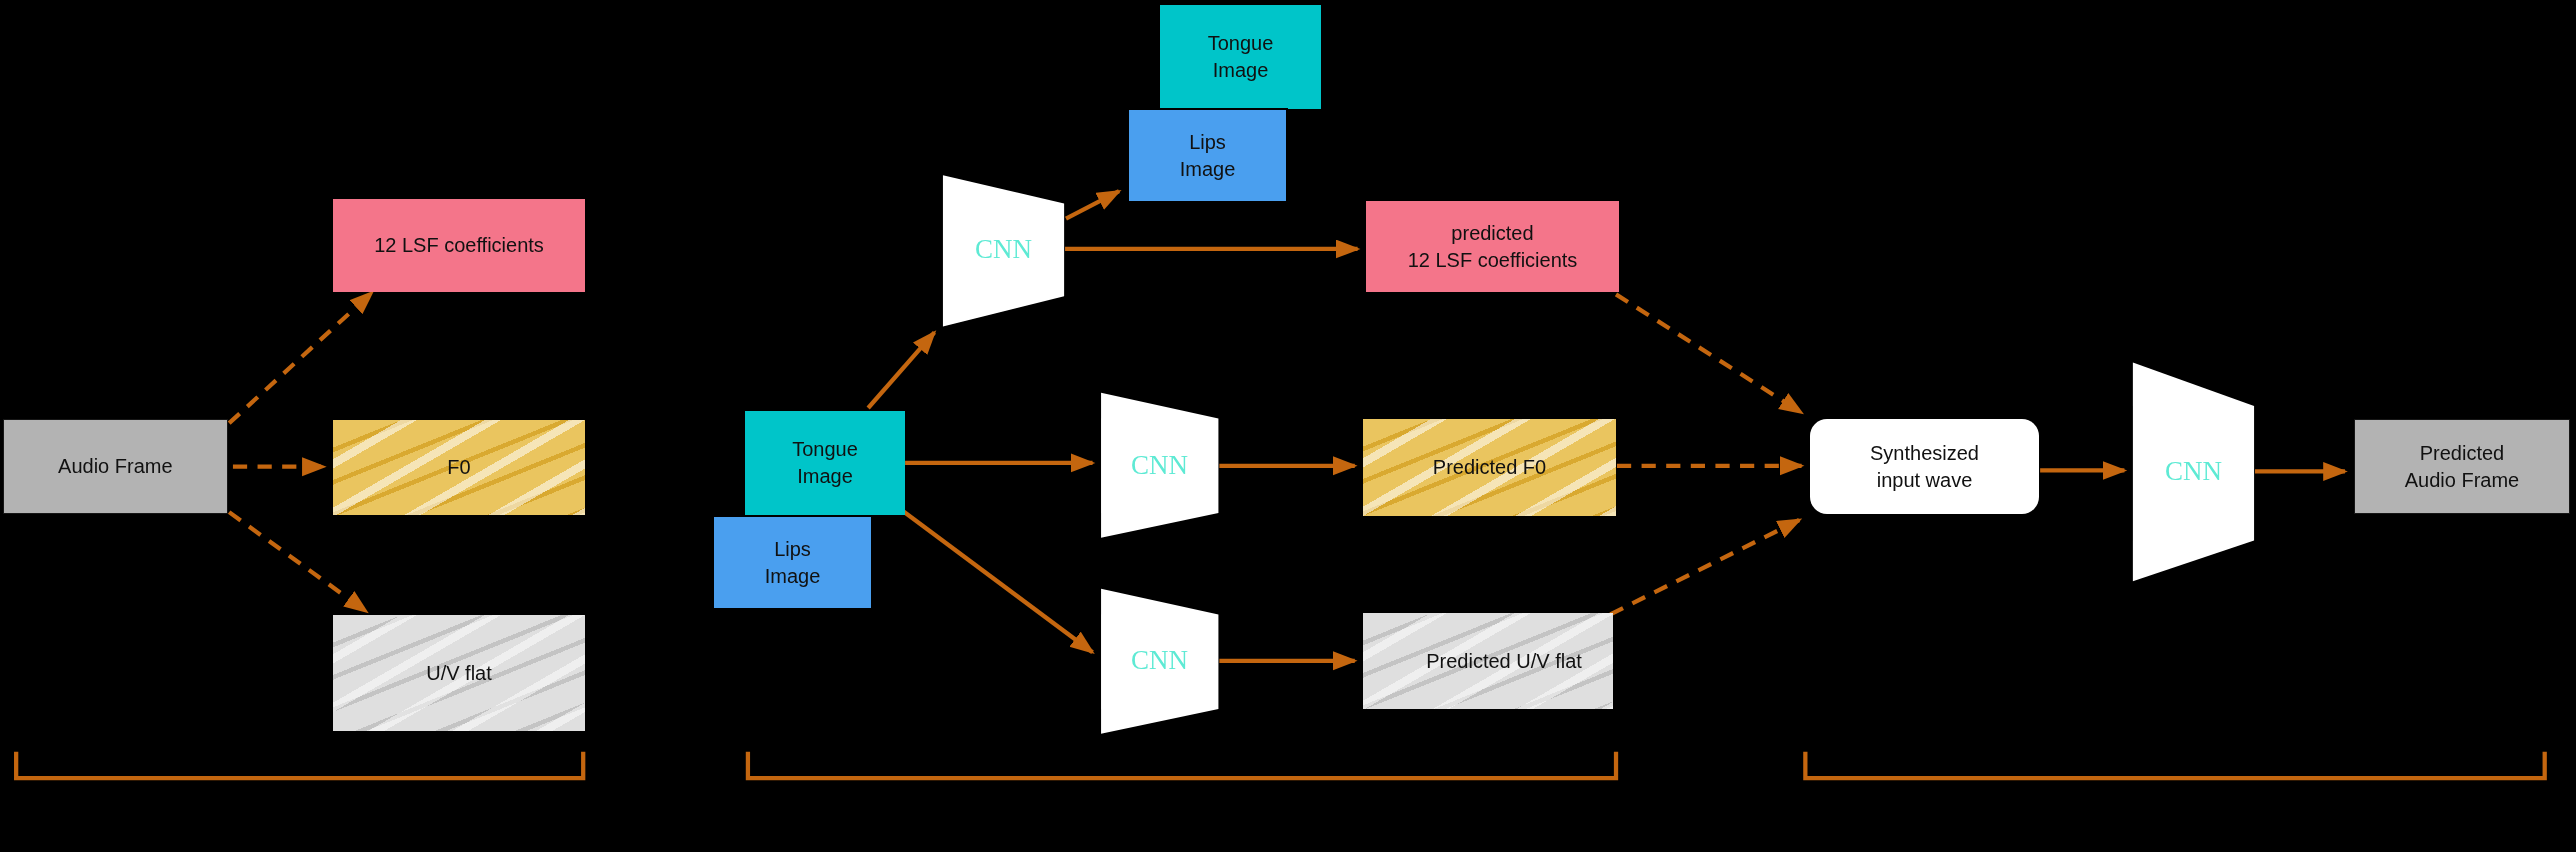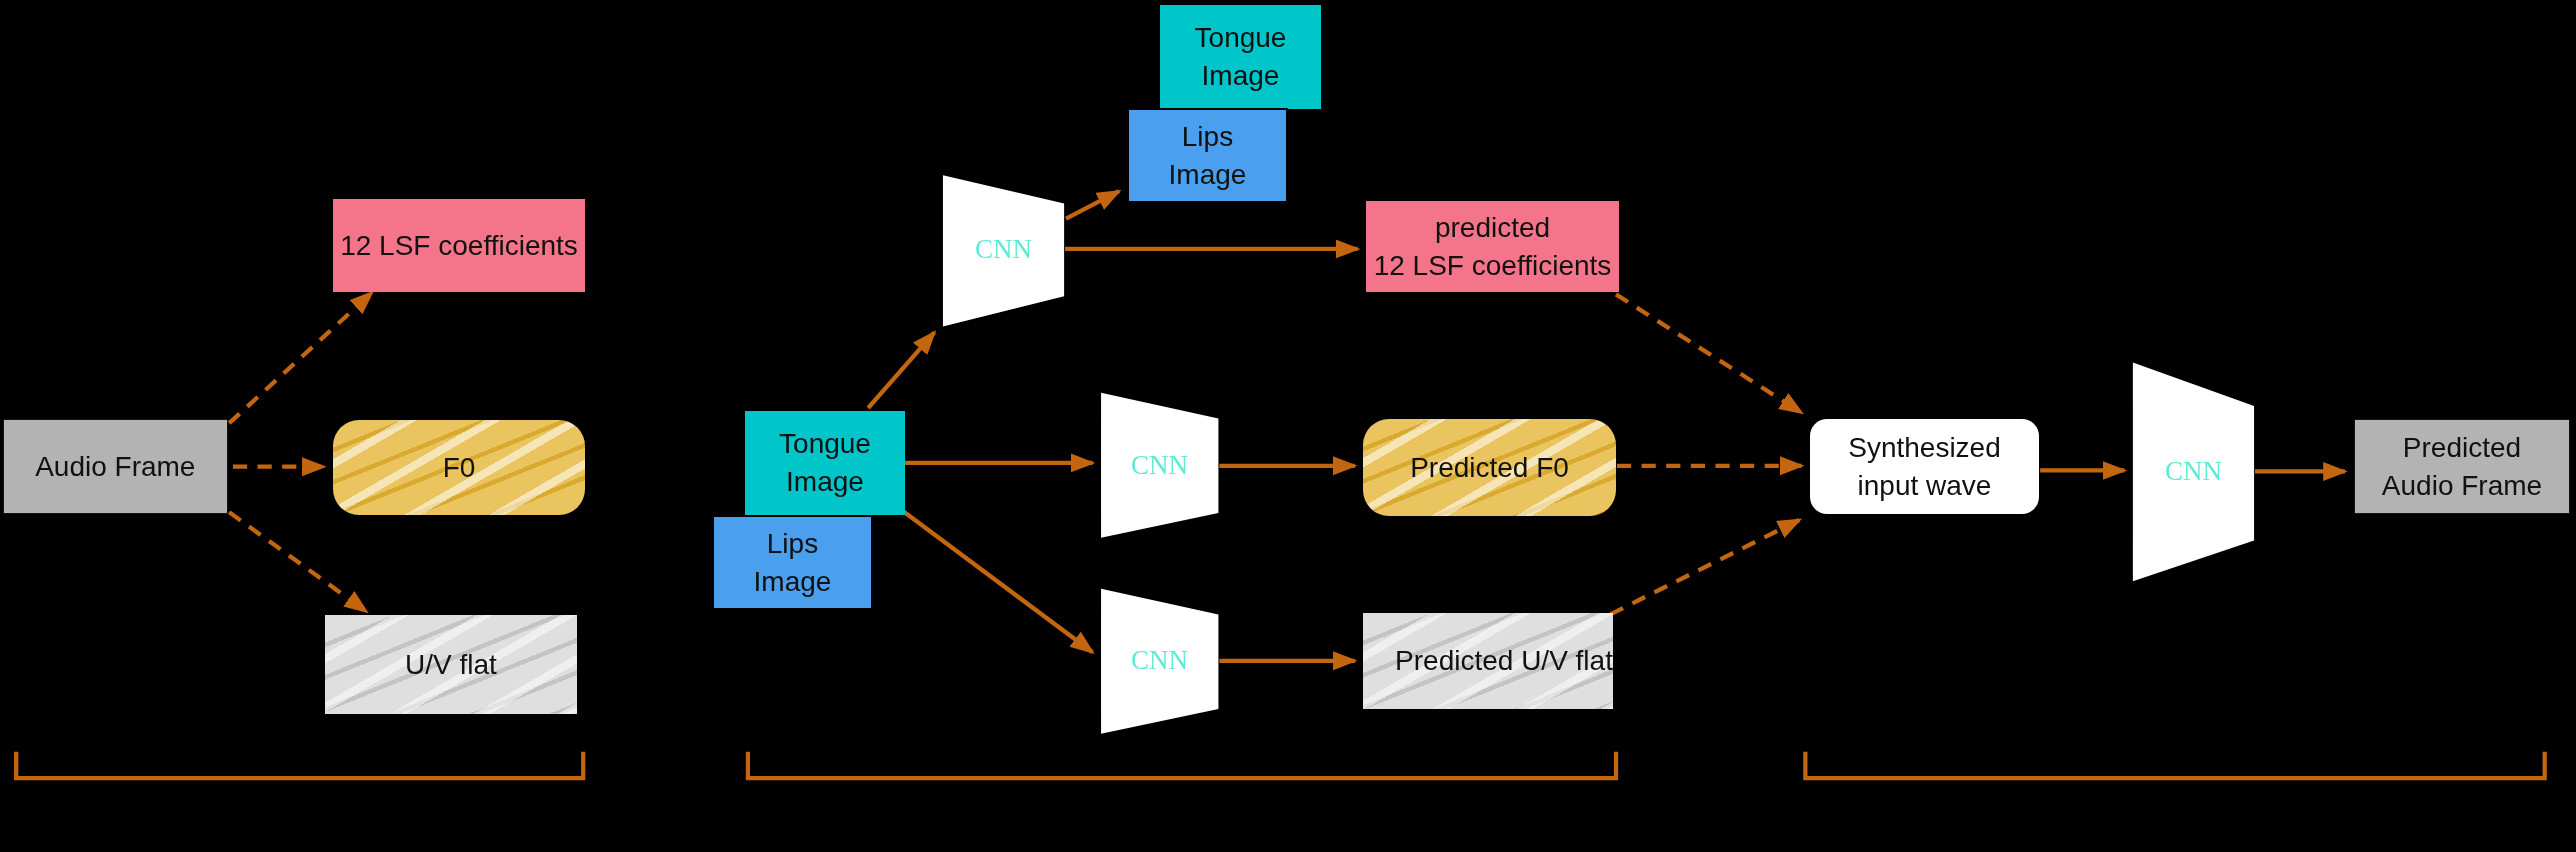--- a/index.html
+++ b/index.html
@@ -11,34 +11,33 @@
     overflow:hidden;
   }
   .arrow-layer{position:absolute;left:0;top:0;width:2576px;height:852px;}
   .arrow-layer line.solid{stroke:var(--c-arrow);stroke-width:4.5;}
   .arrow-layer line.dashed{stroke:var(--c-arrow);stroke-width:4.5;stroke-dasharray:15 11;}
   .arrow-layer path.bracket{stroke:var(--c-arrow);stroke-width:4.5;fill:none;}
   .arrow-layer polygon.trap{fill:var(--c-white);}
   #arrowhead path{fill:var(--c-arrow);}
   .node{
     position:absolute;display:flex;align-items:center;justify-content:center;
-    text-align:center;color:var(--c-text);font-size:28px;line-height:1.35;
+    text-align:center;color:var(--c-text);font-size:20px;line-height:1.35;
     white-space:pre-line;box-sizing:border-box;
   }
   .node.pink{background:var(--c-pink);}
   .node.teal{background:var(--c-teal);}
   .node.blue{background:var(--c-blue);border:2.4px solid #000;margin-top:16px;}
   .node.graybox{background:var(--c-graybox);border:1.9px solid #161616;}
   .node.whitebox{background:var(--c-white);border-radius:17px;}
   .node.hatch-yellow{
     background:
       repeating-linear-gradient(150deg, rgba(255,255,255,0) 0 34px, rgba(255,255,255,0.55) 34px 42px),
       repeating-linear-gradient(158deg, var(--c-yellow) 0 25.6px, var(--c-yellowdark) 25.6px 30px);
     background-color:#fff;
-    border-radius:26px;
   }
   .node.hatch-gray{
     background:
       repeating-linear-gradient(150deg, rgba(255,255,255,0) 0 34px, rgba(255,255,255,0.5) 34px 42px),
       repeating-linear-gradient(158deg, var(--c-hatchgray) 0 25.6px, var(--c-hatchgraydark) 25.6px 30px);
     background-color:#ddd;
   }
   .cnn-label{
     position:absolute;display:flex;align-items:center;justify-content:center;
     font-family:"Liberation Serif", serif;font-size:27px;color:#5eead4;
@@ -85,21 +84,21 @@
     <path class="bracket" d="M790,794 L790,822 L1707,822 L1707,794"></path>
     <path class="bracket" d="M1907,794 L1907,822 L2688,822 L2688,794"></path>
   </svg>
 
   <div class="node graybox" style="left:2.8px;top:419px;width:225px;height:95px;">Audio Frame</div>
 
   <div class="node pink" style="left:333px;top:199px;width:252px;height:93px;">12 LSF coefficients</div>
 
   <div class="node hatch-yellow" style="left:333px;top:420px;width:252px;height:95px;">F0</div>
 
-  <div class="node hatch-gray" style="left:325px;top:615px;width:252px;height:99px;">U/V flat</div>
+  <div class="node hatch-gray" style="left:333px;top:615px;width:252px;height:116px;">U/V flat</div>
 
   <div class="node teal" style="left:745px;top:411px;width:160px;height:104px;">Tongue
 Image</div>
 
   <div class="node blue" style="left:712px;top:499px;width:161px;height:95px;">Lips
 Image</div>
 
   <div class="node teal" style="left:1160px;top:4.7px;width:161px;height:104px;">Tongue
 Image</div>
 

